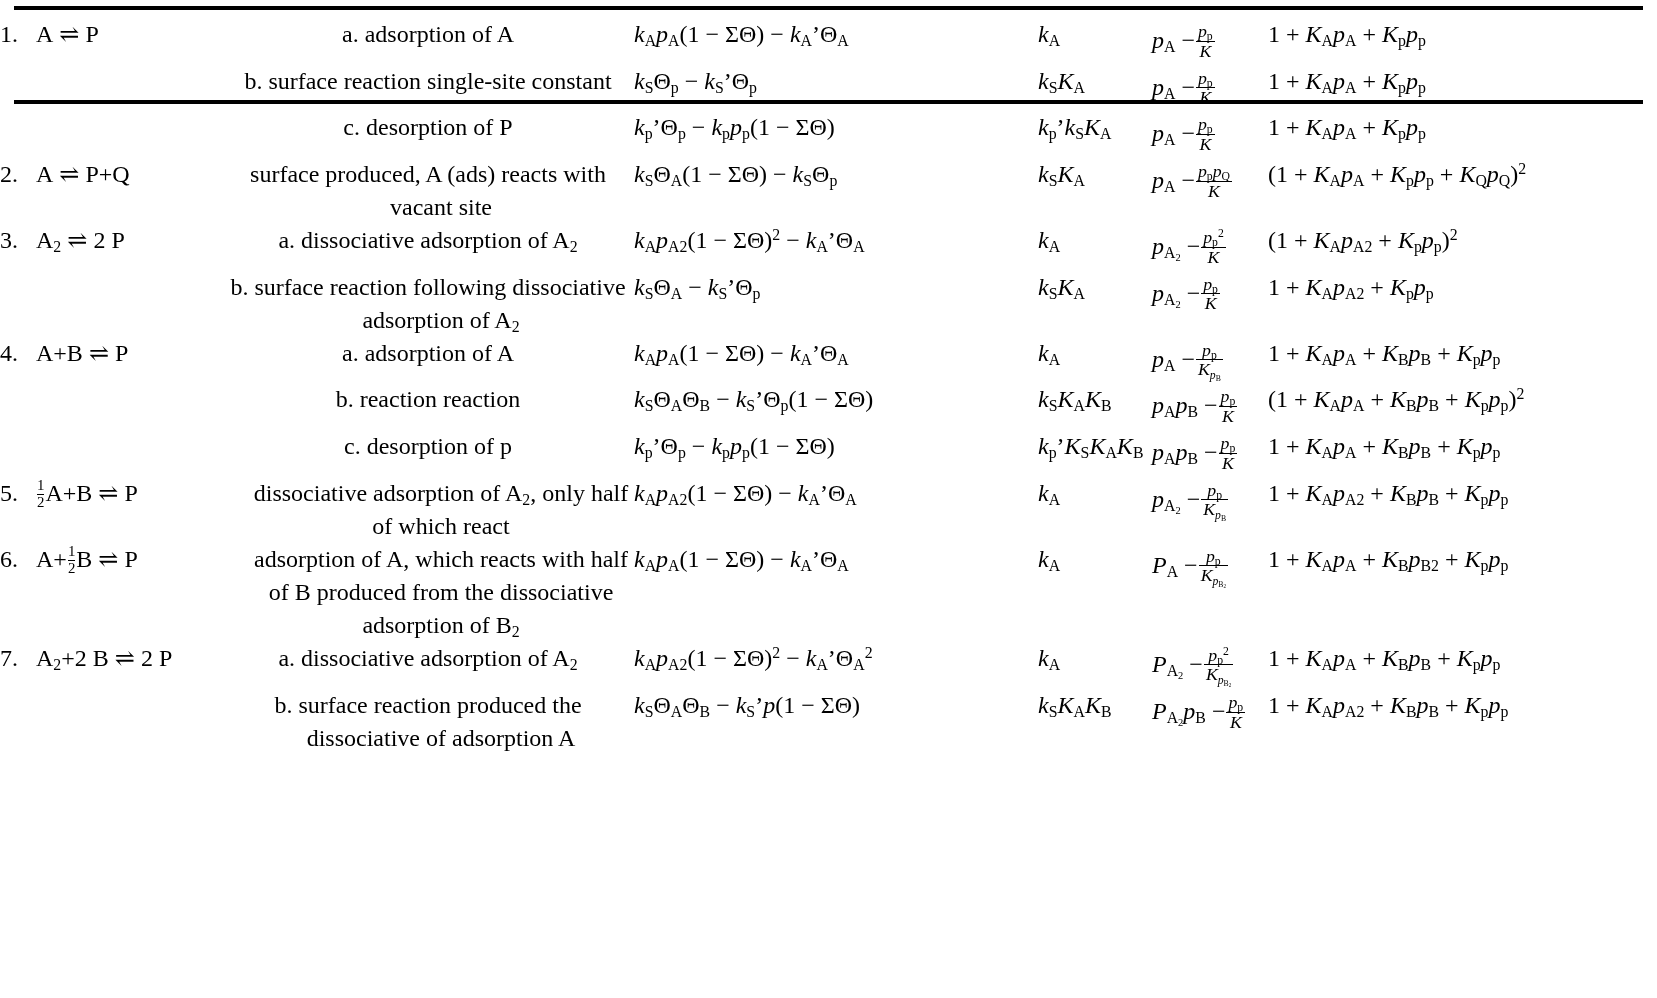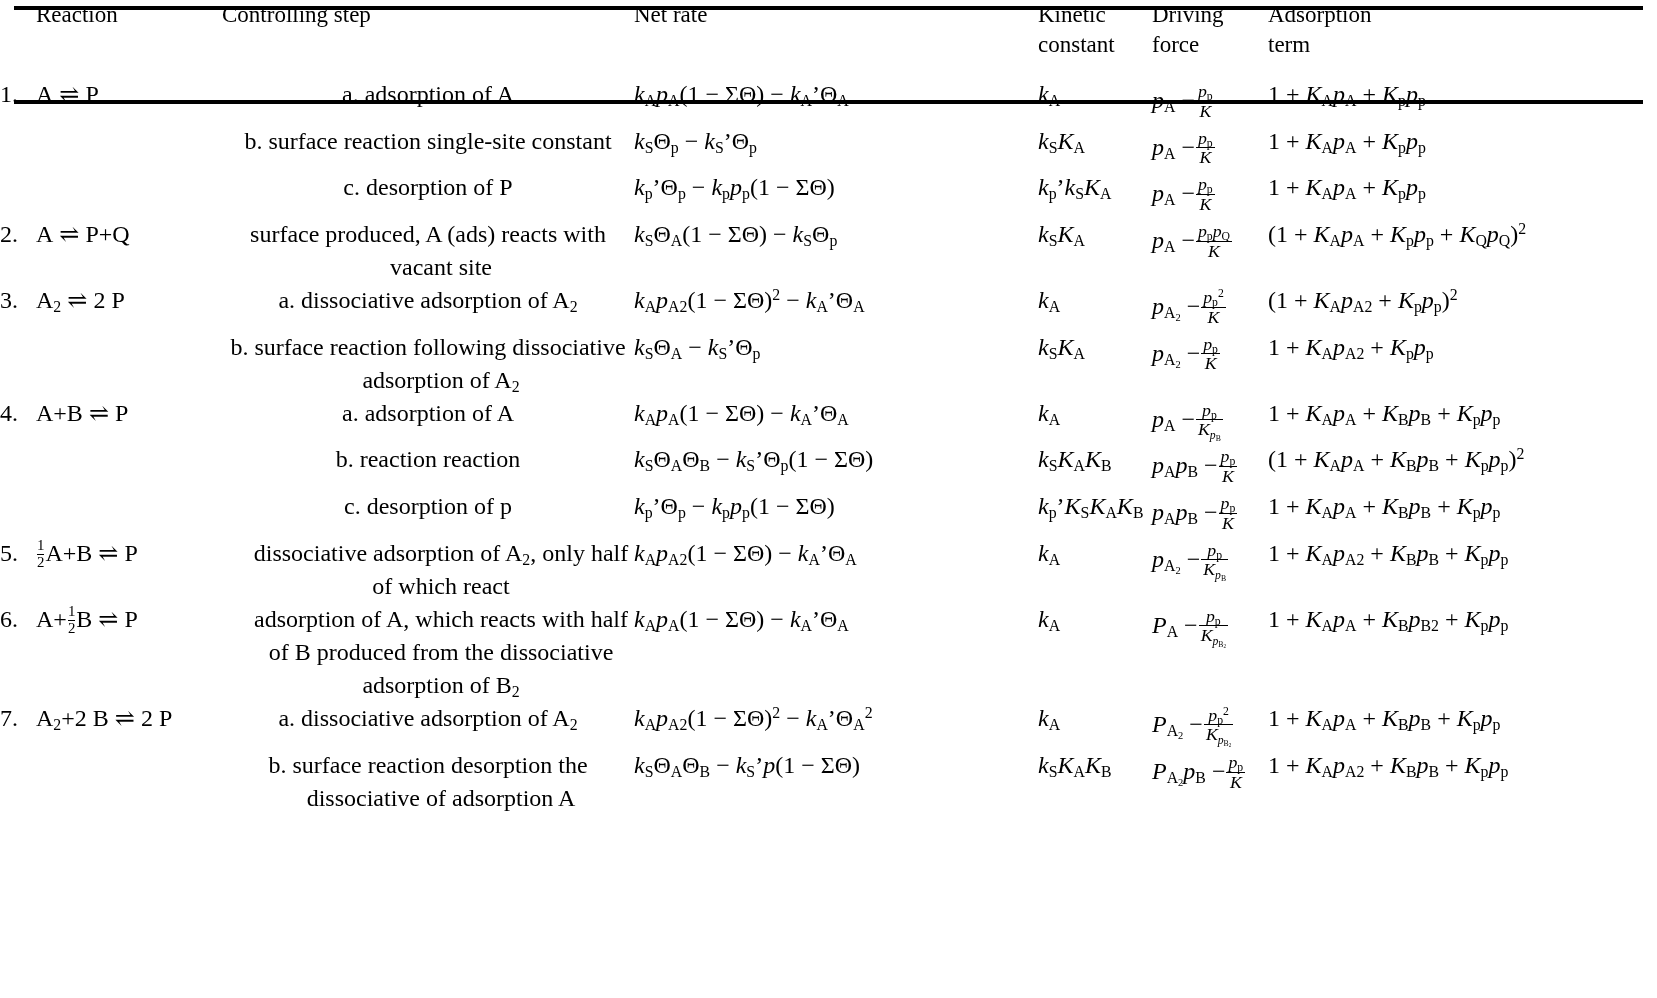--- a/index.html
+++ b/index.html
@@ -146,38 +146,20 @@
       <col class="c-num">
         <col class="c-rxn">
         <col class="c-step">
       <col class="c-rate">
         <col class="c-kin">
         <col class="c-drive">
         <col class="c-ads">
     </colgroup>
 
     <tbody>
-        <tr class="hdr-row">
-      <td></td>
-      <td>Reaction</td>
-      <td>Controlling step</td>
-      <td>Net rate</td>
-      <td class="hdr-two">
-        <span>Kinetic</span><br>
-        <span>constant</span>
-      </td>
-      <td class="hdr-two">
-        <span>Driving</span><br>
-        <span>force</span>
-      </td>
-      <td class="hdr-two">
-        <span>Adsorption</span><br>
-        <span>term</span>
-      </td>
-    </tr>
 
     <tr class="spacer-row">
           <td colspan="7"></td>
         </tr>
 
     <tr class="brow">
       <td class="cell-num">1.</td>
       <td class="cell-rxn">A&nbsp;⇌&nbsp;P</td>
       <td class="cell-step">
             <span class="hang">a. adsorption of A</span>
@@ -399,21 +381,21 @@
       </td>
       <td class="cell-ads">
         1 + <span class="m">K</span><sub>A</sub><span class="m">p</span><sub>A</sub> + <span class="m">K</span><sub>B</sub><span class="m">p</span><sub>B</sub> + <span class="m">K</span><sub>p</sub><span class="m">p</span><sub>p</sub>
       </td>
     </tr>
 
     <tr class="brow">
       <td class="cell-num"></td>
       <td class="cell-rxn"></td>
       <td class="cell-step">
-            <span class="hang">b. surface reaction desorption the dissociative of adsorption A</span>
+            <span class="hang">b. surface reaction produced the dissociative of adsorption A</span>
           </td>
       <td class="cell-rate">
         <span class="m">k</span><sub>S</sub>Θ<sub>A</sub>Θ<sub>B</sub> − <span class="m">k</span><sub>S</sub><span class="prime">’</span><span class="m">p</span>(1 − ΣΘ)
       </td>
       <td class="cell-kin">
         <span class="m">k</span><sub>S</sub><span class="m">K</span><sub>A</sub><span class="m">K</span><sub>B</sub>
       </td>
       <td class="cell-dr">
         <span class="m">P</span><sub>A<sub>2</sub></sub><span class="m">p</span><sub>B</sub> −<span class="frac"><span class="num"><span class="m">p</span><sub>p</sub></span><span class="den"><span class="m">K</span></span></span>
       </td>

